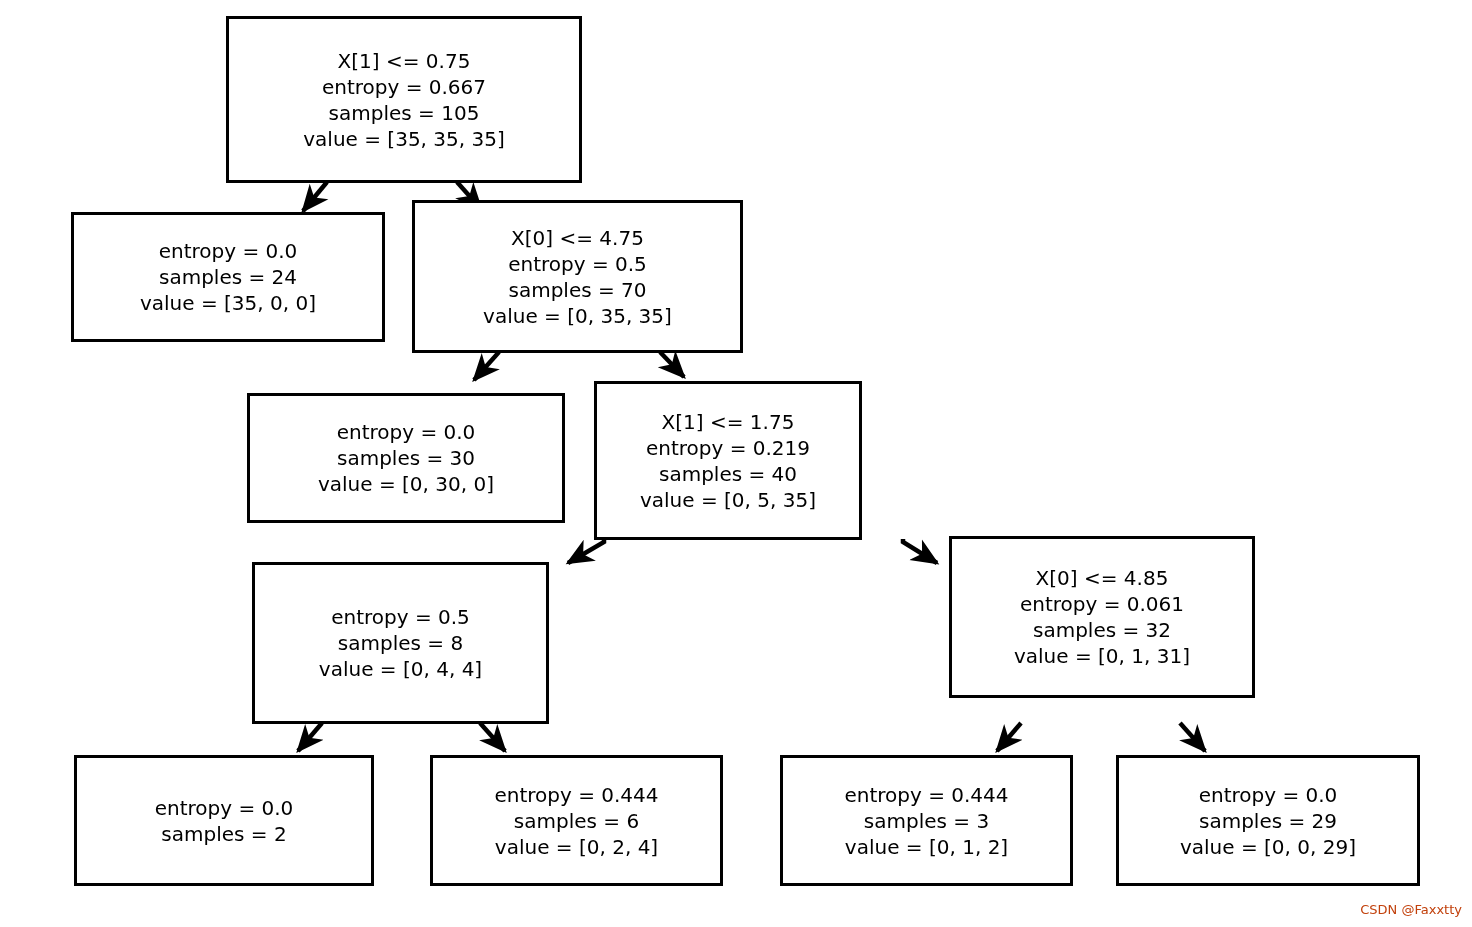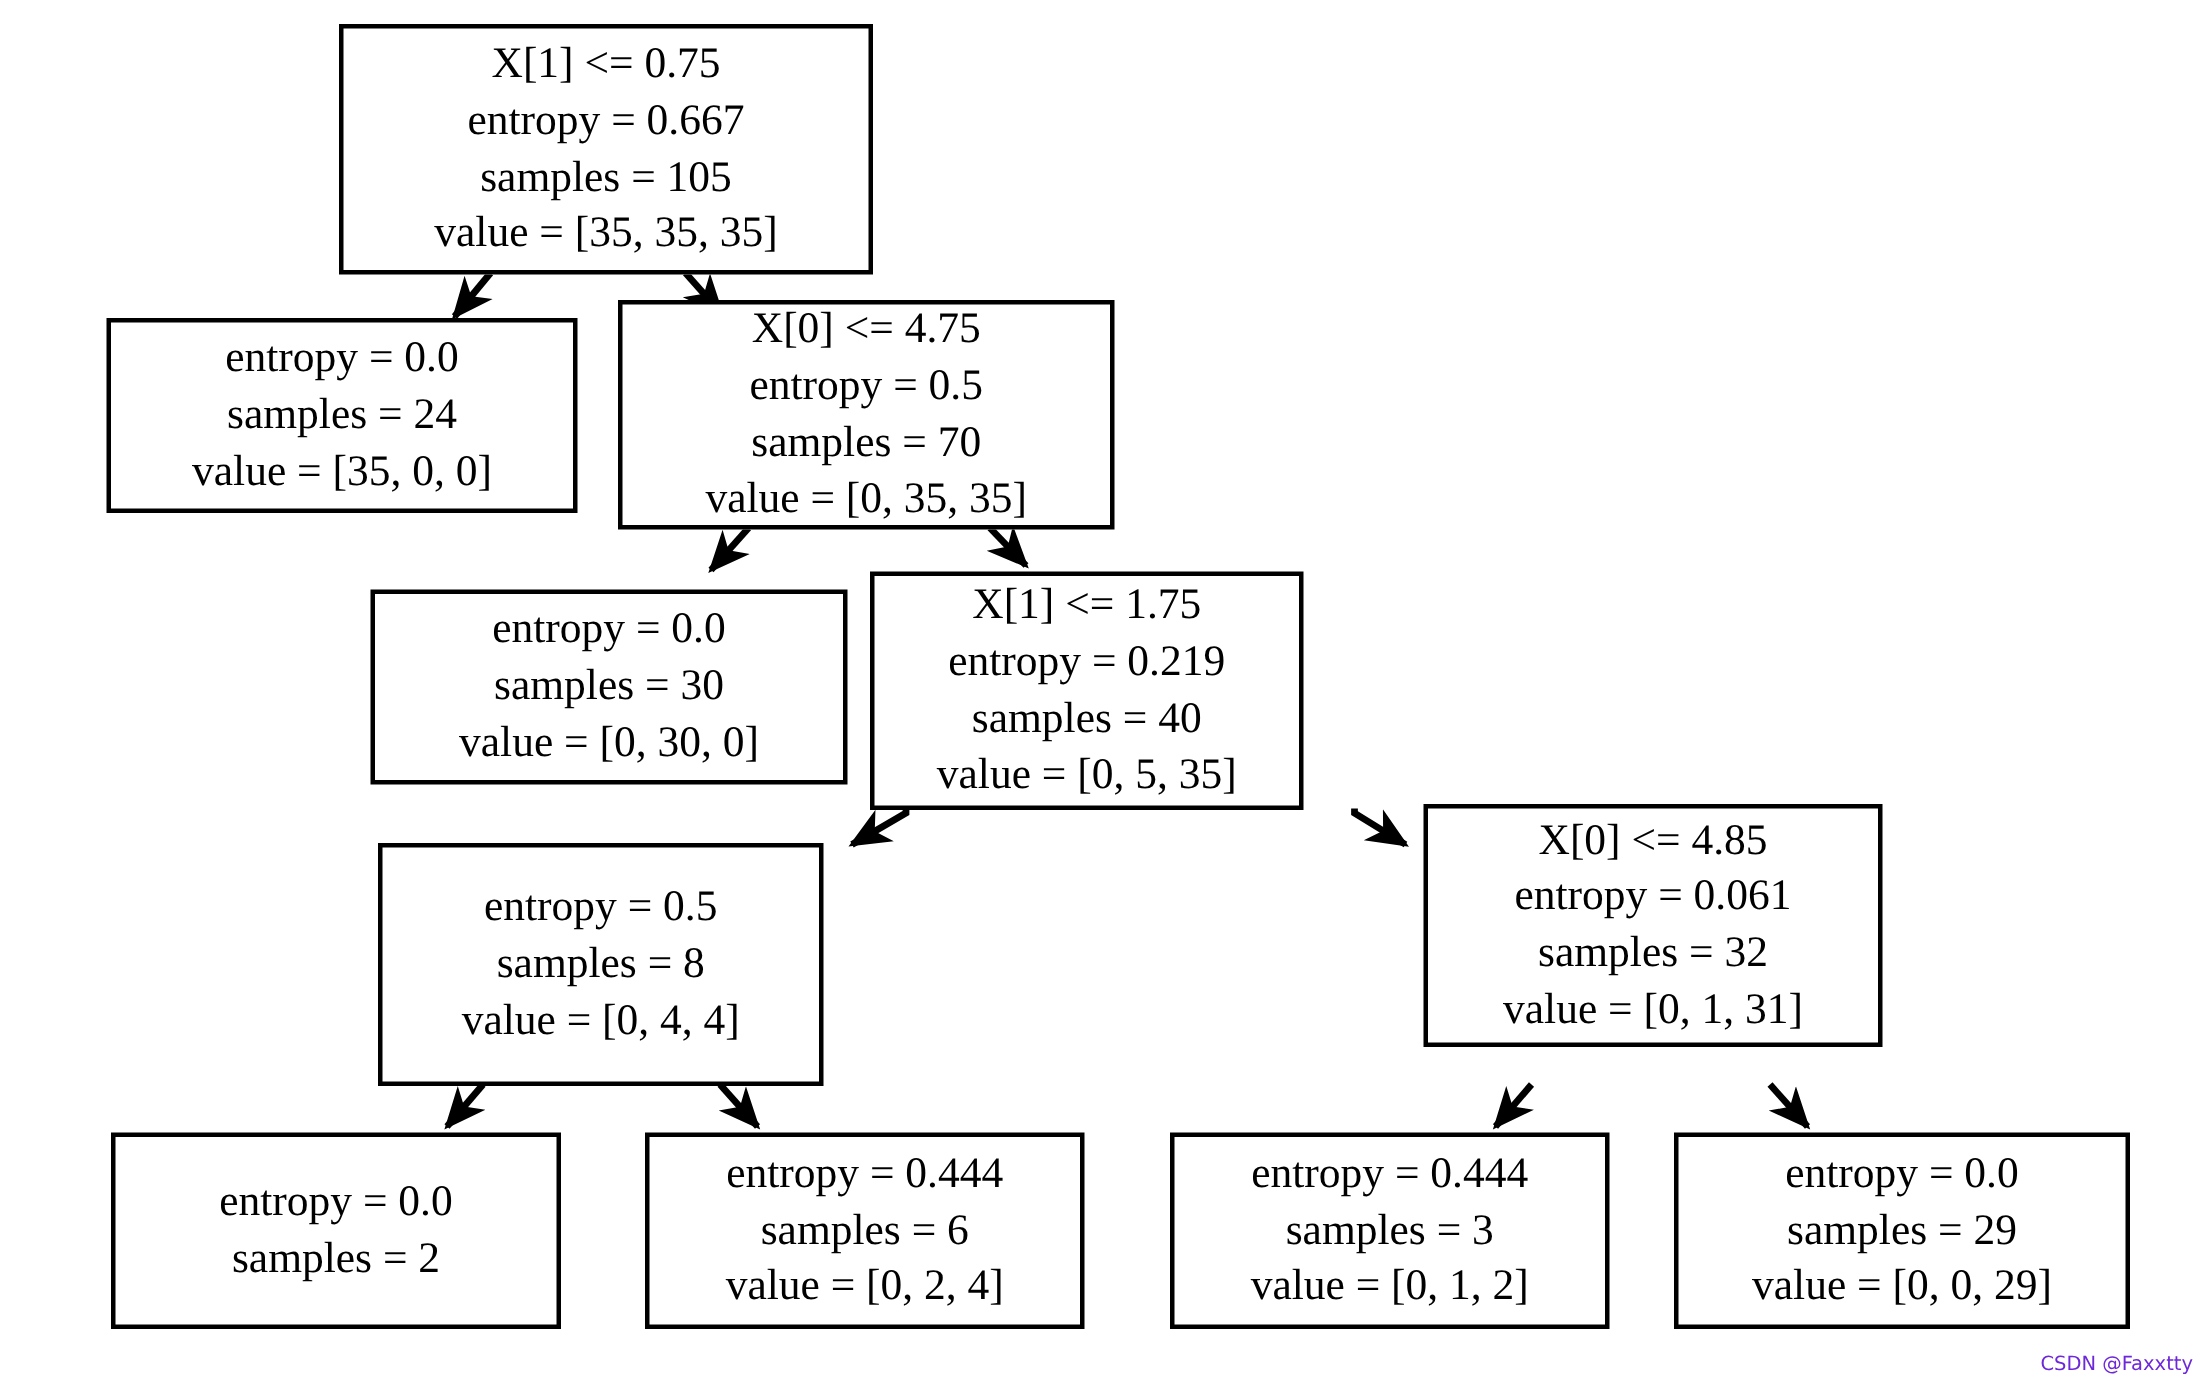--- a/index.html
+++ b/index.html
@@ -24,42 +24,41 @@
     border: 3px solid #000000;
     background: #ffffff;
     display: flex;
     flex-direction: column;
     align-items: center;
     justify-content: center;
     z-index: 2;
     padding: 2px 6px;
   }
   .node-line {
-    font-size: 29px;
+    font-size: 20px;
     line-height: 1.30;
     color: #000000;
     white-space: nowrap;
     text-align: center;
-    font-family: Liberation Serif, serif;
   }
   #edges {
     position: absolute;
     left: 0;
     top: 0;
     width: 1472px;
     height: 927px;
     z-index: 1;
     pointer-events: none;
   }
   .watermark {
     position: absolute;
     right: 10px;
     bottom: 10px;
     font-size: 13px;
-    color: #6d28d9;
+    color: #c2410c;
     font-family: "DejaVu Sans", sans-serif;
     white-space: nowrap;
     z-index: 3;
   }
 </style>
 </head>
 <body>
 
 <div id="canvas">
 
@@ -112,21 +111,21 @@
     <div class="node-line">samples = 70</div>
     <div class="node-line">value = [0, 35, 35]</div>
   </div>
 
   <div class="node" style="left:247px; top:393px; width:318px; height:130px;">
     <div class="node-line">entropy = 0.0</div>
     <div class="node-line">samples = 30</div>
     <div class="node-line">value = [0, 30, 0]</div>
   </div>
 
-  <div class="node" style="left:580px; top:381px; width:289px; height:159px;">
+  <div class="node" style="left:594px; top:381px; width:268px; height:159px;">
     <div class="node-line">X[1] &lt;= 1.75</div>
     <div class="node-line">entropy = 0.219</div>
     <div class="node-line">samples = 40</div>
     <div class="node-line">value = [0, 5, 35]</div>
   </div>
 
   <div class="node" style="left:252px; top:562px; width:297px; height:162px;">
     <div class="node-line">entropy = 0.5</div>
     <div class="node-line">samples = 8</div>
     <div class="node-line">value = [0, 4, 4]</div>

